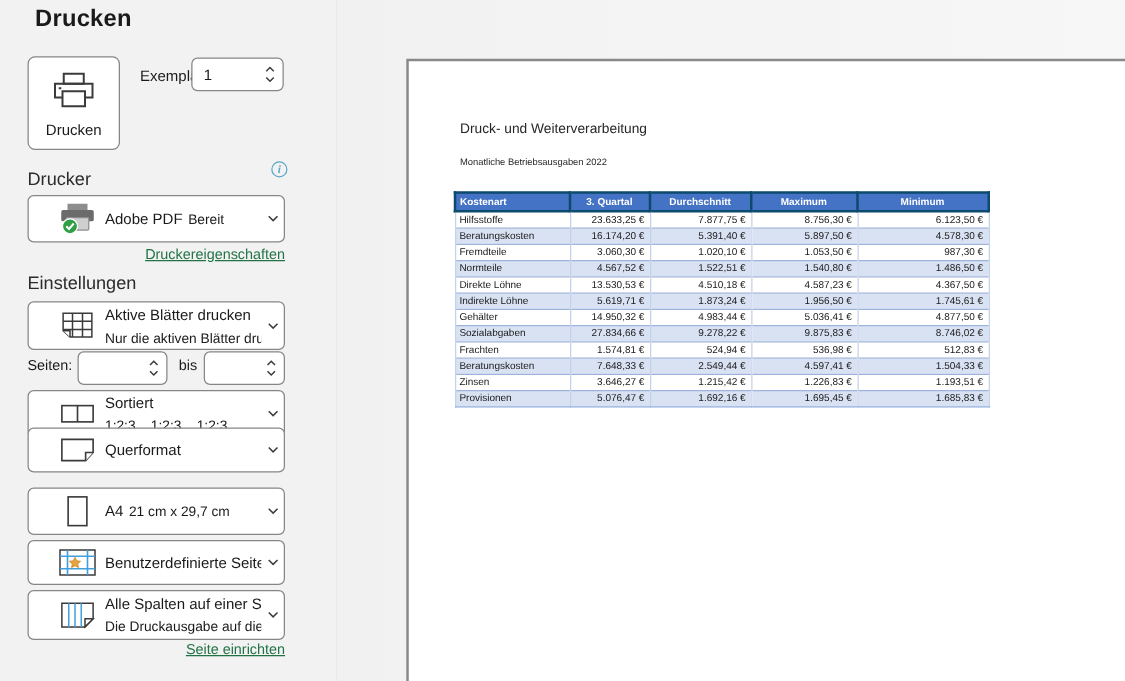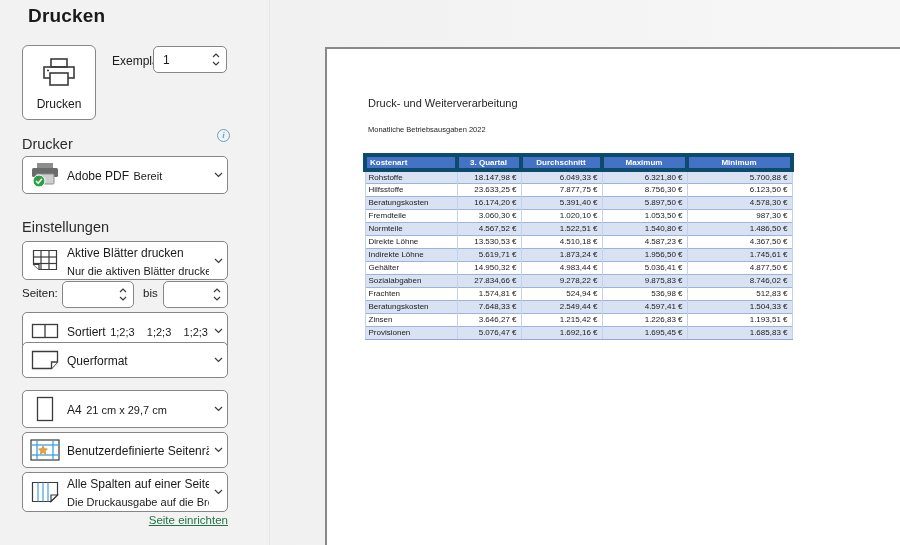--- a/index.html
+++ b/index.html
@@ -15,42 +15,42 @@
 
   .copies-label { position:absolute; left:112px; top:54px; font-size:12px; color:#1a1a1a; }
   .spinner { position:absolute; background:#fff; border:1px solid #868686; border-radius:5px; display:flex; align-items:center; justify-content:space-between; padding:0 6px 0 9px; }
   .spinner .val { font-size:12px; color:#1a1a1a; }
   .spin-arrows { display:flex; flex-direction:column; gap:3px; align-items:center; }
   .copies-spin { left:153px; top:46px; width:74px; height:27px; }
 
   .section-label { position:absolute; left:22px; font-size:14.5px; color:#2b2b2b; }
   .info-icon { position:absolute; left:217px; top:129px; width:13px; height:13px; border:1.4px solid #5ba7c7; border-radius:50%; color:#5ba7c7; font-size:9px; font-style:italic; font-weight:bold; display:flex; align-items:center; justify-content:center; line-height:1; font-family:"Liberation Serif",serif; }
 
-  .dd { position:absolute; left:22px; width:206px; background:#fff; border:1px solid #868686; border-radius:5px; display:flex; align-items:center; cursor:pointer; }
+  .dd { position:absolute; left:22px; width:206px; background:#fff; border:1px solid #868686; border-radius:5px; display:flex; align-items:center; cursor:pointer;padding-left:17px; }
   .dd-icon { width:44px; display:flex; align-items:center; justify-content:center; flex:0 0 44px; }
   .dd-text { flex:1; min-width:0; overflow:hidden; }
   .dd-line1 { font-size:12px; color:#1a1a1a; white-space:nowrap; }
   .dd-line2 { font-size:11px; color:#1a1a1a; white-space:pre; }
   .dd-chevron { flex:0 0 18px; display:flex; justify-content:center; }
 
   .green-link { position:absolute; left:22px; width:206px; text-align:right; font-size:11.5px; color:#217346; text-decoration:underline; cursor:pointer; }
 
   .pages-label { position:absolute; left:22px; top:287px; font-size:11.5px; color:#1a1a1a; }
   .pages-from { left:62px; top:281px; width:72px; height:27px; }
   .pages-bis { position:absolute; left:143px; top:287px; font-size:11.5px; color:#1a1a1a; }
   .pages-to { left:163px; top:281px; width:65px; height:27px; }
 
   
   .preview { position:absolute; left:270px; top:0; width:630px; height:545px; background:linear-gradient(to right,#f2f1f1,#f7f7f7); overflow:hidden; }
   .sheet { position:absolute; left:55px; top:47px; width:760px; height:680px; background:#fff; border:2px solid #898989; }
   .doc-title { position:absolute; left:41px; top:48px; font-size:11px; color:#262626; }
   .doc-subtitle { position:absolute; left:41px; top:76px; font-size:7.5px; color:#262626; }
 
   table.preview-table { position:absolute; left:36px; top:104px; border-collapse:collapse; table-layout:fixed; width:427px; font-size:8px; color:#1a1a1a; }
-  .preview-table th { background:#4472C4; color:#fff; font-weight:bold; height:15px; padding:1px 4px 1px 3px; border:4px solid #0c4a6e; }
+  .preview-table th { background:#4472C4; color:#fff; font-weight:bold; height:15px; padding:1px 4px 1px 3px; border:2px solid #0c4a6e; }
   .preview-table td { height:13px; padding:0 4px 0 3px; border-top:1px solid #9db3da; border-left:1px solid #c3d1ea; border-right:1px solid #c3d1ea; white-space:nowrap; overflow:hidden; }
   .preview-table tr:last-child td { border-bottom:1px solid #8EAADB; }
   .preview-table tr.band td { background:#D9E2F3; }
   .preview-table td.num { text-align:right; }
   .h-left { text-align:left; } .h-right { text-align:center; } .h-center { text-align:center; }
 
   svg { display:block; }
 </style>
 </head>
 <body>
@@ -107,20 +107,21 @@
         <span class="dd-line1">Adobe PDF</span>
         <span class="dd-line2">Bereit</span>
       </span>
       <span class="dd-chevron">
           <svg width="9" height="6" viewBox="0 0 9 6">
             <polyline points="1,1 4.5,4.5 8,1" fill="none" stroke="#3b3b3b" stroke-width="1.2"></polyline>
           </svg>
         </span>
     </div>
 
+    <div class="green-link" style="top:198px;">Druckereigenschaften</div>
 
     <div class="section-label" style="top:219px;">Einstellungen</div>
 
     <div class="dd" style="top:241px; height:39px;">
       <span class="dd-icon">
         <svg width="26" height="24" viewBox="0 0 26 24" fill="none" stroke="#3b3b3b" stroke-width="1.2">
           <path d="M1.5 1.5 H24.5 V20.5 H7 L1.5 15.5 Z" fill="#fff"></path>
           <path d="M1.5 15.5 H7 V20.5" fill="#fff"></path>
           <line x1="9" y1="1.5" x2="9" y2="20.5"></line>
           <line x1="17" y1="1.5" x2="17" y2="20.5"></line>
@@ -285,27 +286,20 @@
         <thead>
           <tr>
               <th class="h-left">Kostenart</th>
               <th class="h-right">3. Quartal</th>
               <th class="h-center">Durchschnitt</th>
               <th class="h-center">Maximum</th>
               <th class="h-center">Minimum</th>
             </tr>
         </thead>
         <tbody>
-            <tr class="band">
-              <td>Rohstoffe</td>
-              <td class="num">18.147,98 €</td>
-              <td class="num">6.049,33 €</td>
-              <td class="num">6.321,80 €</td>
-              <td class="num">5.700,88 €</td>
-            </tr>
             <tr>
               <td>Hilfsstoffe</td>
               <td class="num">23.633,25 €</td>
               <td class="num">7.877,75 €</td>
               <td class="num">8.756,30 €</td>
               <td class="num">6.123,50 €</td>
             </tr>
             <tr class="band">
               <td>Beratungskosten</td>
               <td class="num">16.174,20 €</td>

